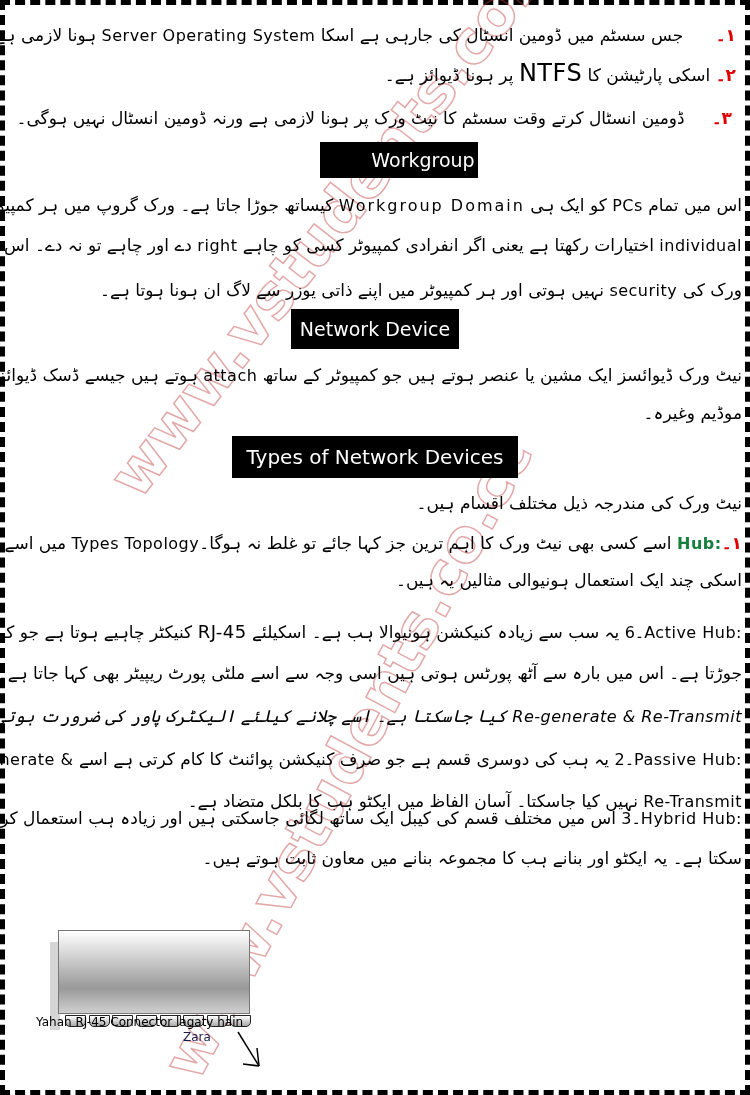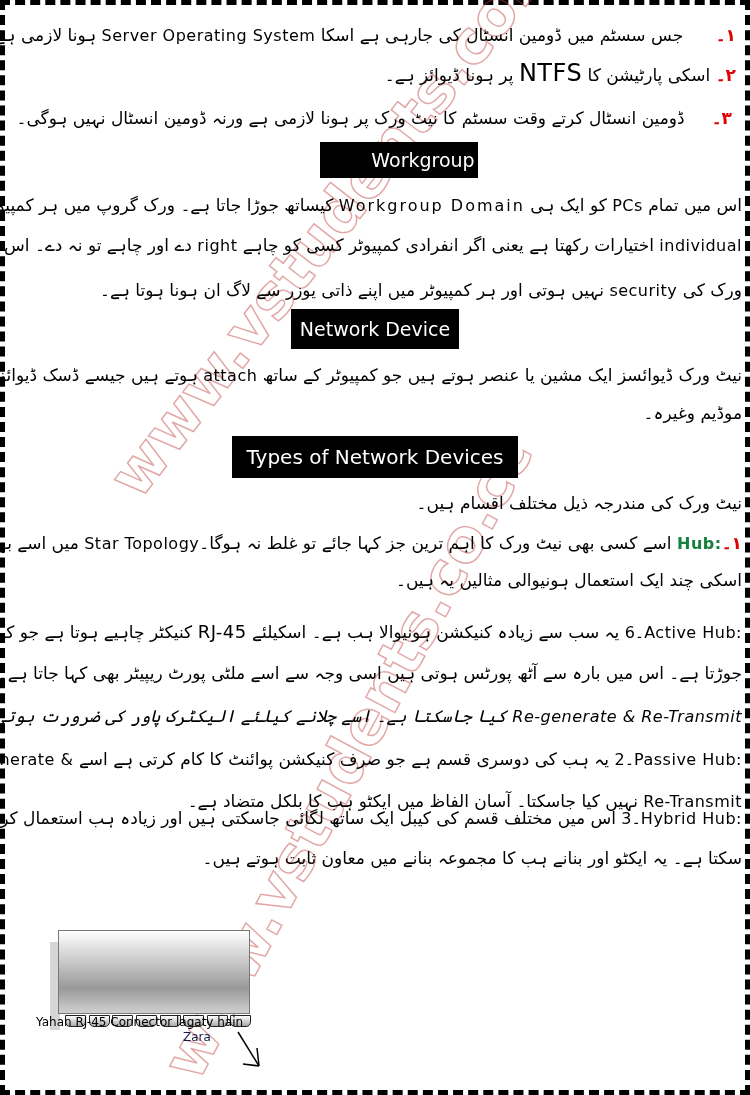--- a/index.html
+++ b/index.html
@@ -82,21 +82,21 @@
 </div>
 <div class="line" style="top:398px;">
   <span>موڈیم وغیرہ۔</span>
 </div>
 
 <div class="heading" style="left:232px; top:436px; width:286px; height:42px; line-height:42px; font-size:20px;">Types of Network Devices</div>
 <div class="line" style="top:488px;">نیٹ ورک کی مندرجہ ذیل مختلف اقسام ہیں۔</div>
 
 <div class="line full" style="top:528px;">
   <span class="num">۱۔</span><span class="en red" style="font-weight:bold">Hub:</span>
-  <span>اسے کسی بھی نیٹ ورک کا اہم ترین جز کہا جائے تو غلط نہ ہوگا۔</span><span class="en">Star Topology</span>
+  <span>اسے کسی بھی نیٹ ورک کا اہم ترین جز کہا جائے تو غلط نہ ہوگا۔</span><span class="en">Types Topology</span>
   <span>میں اسے بہت اہمیت حاصل ہے۔</span>
 </div>
 <div class="line" style="top:565px;">اسکی چند ایک استعمال ہونیوالی مثالیں یہ ہیں۔</div>
 
 <div class="line full" style="top:617px;">
   <span class="en">6۔Active Hub:</span>
   <span>یہ سب سے زیادہ کنیکشن ہونیوالا ہب ہے۔ اسکیلئے</span>
   <span class="en" style="font-size:18px">RJ-45</span>
   <span>کنیکٹر چاہیے ہوتا ہے جو کیبل اور ہب کو</span>
 </div>

